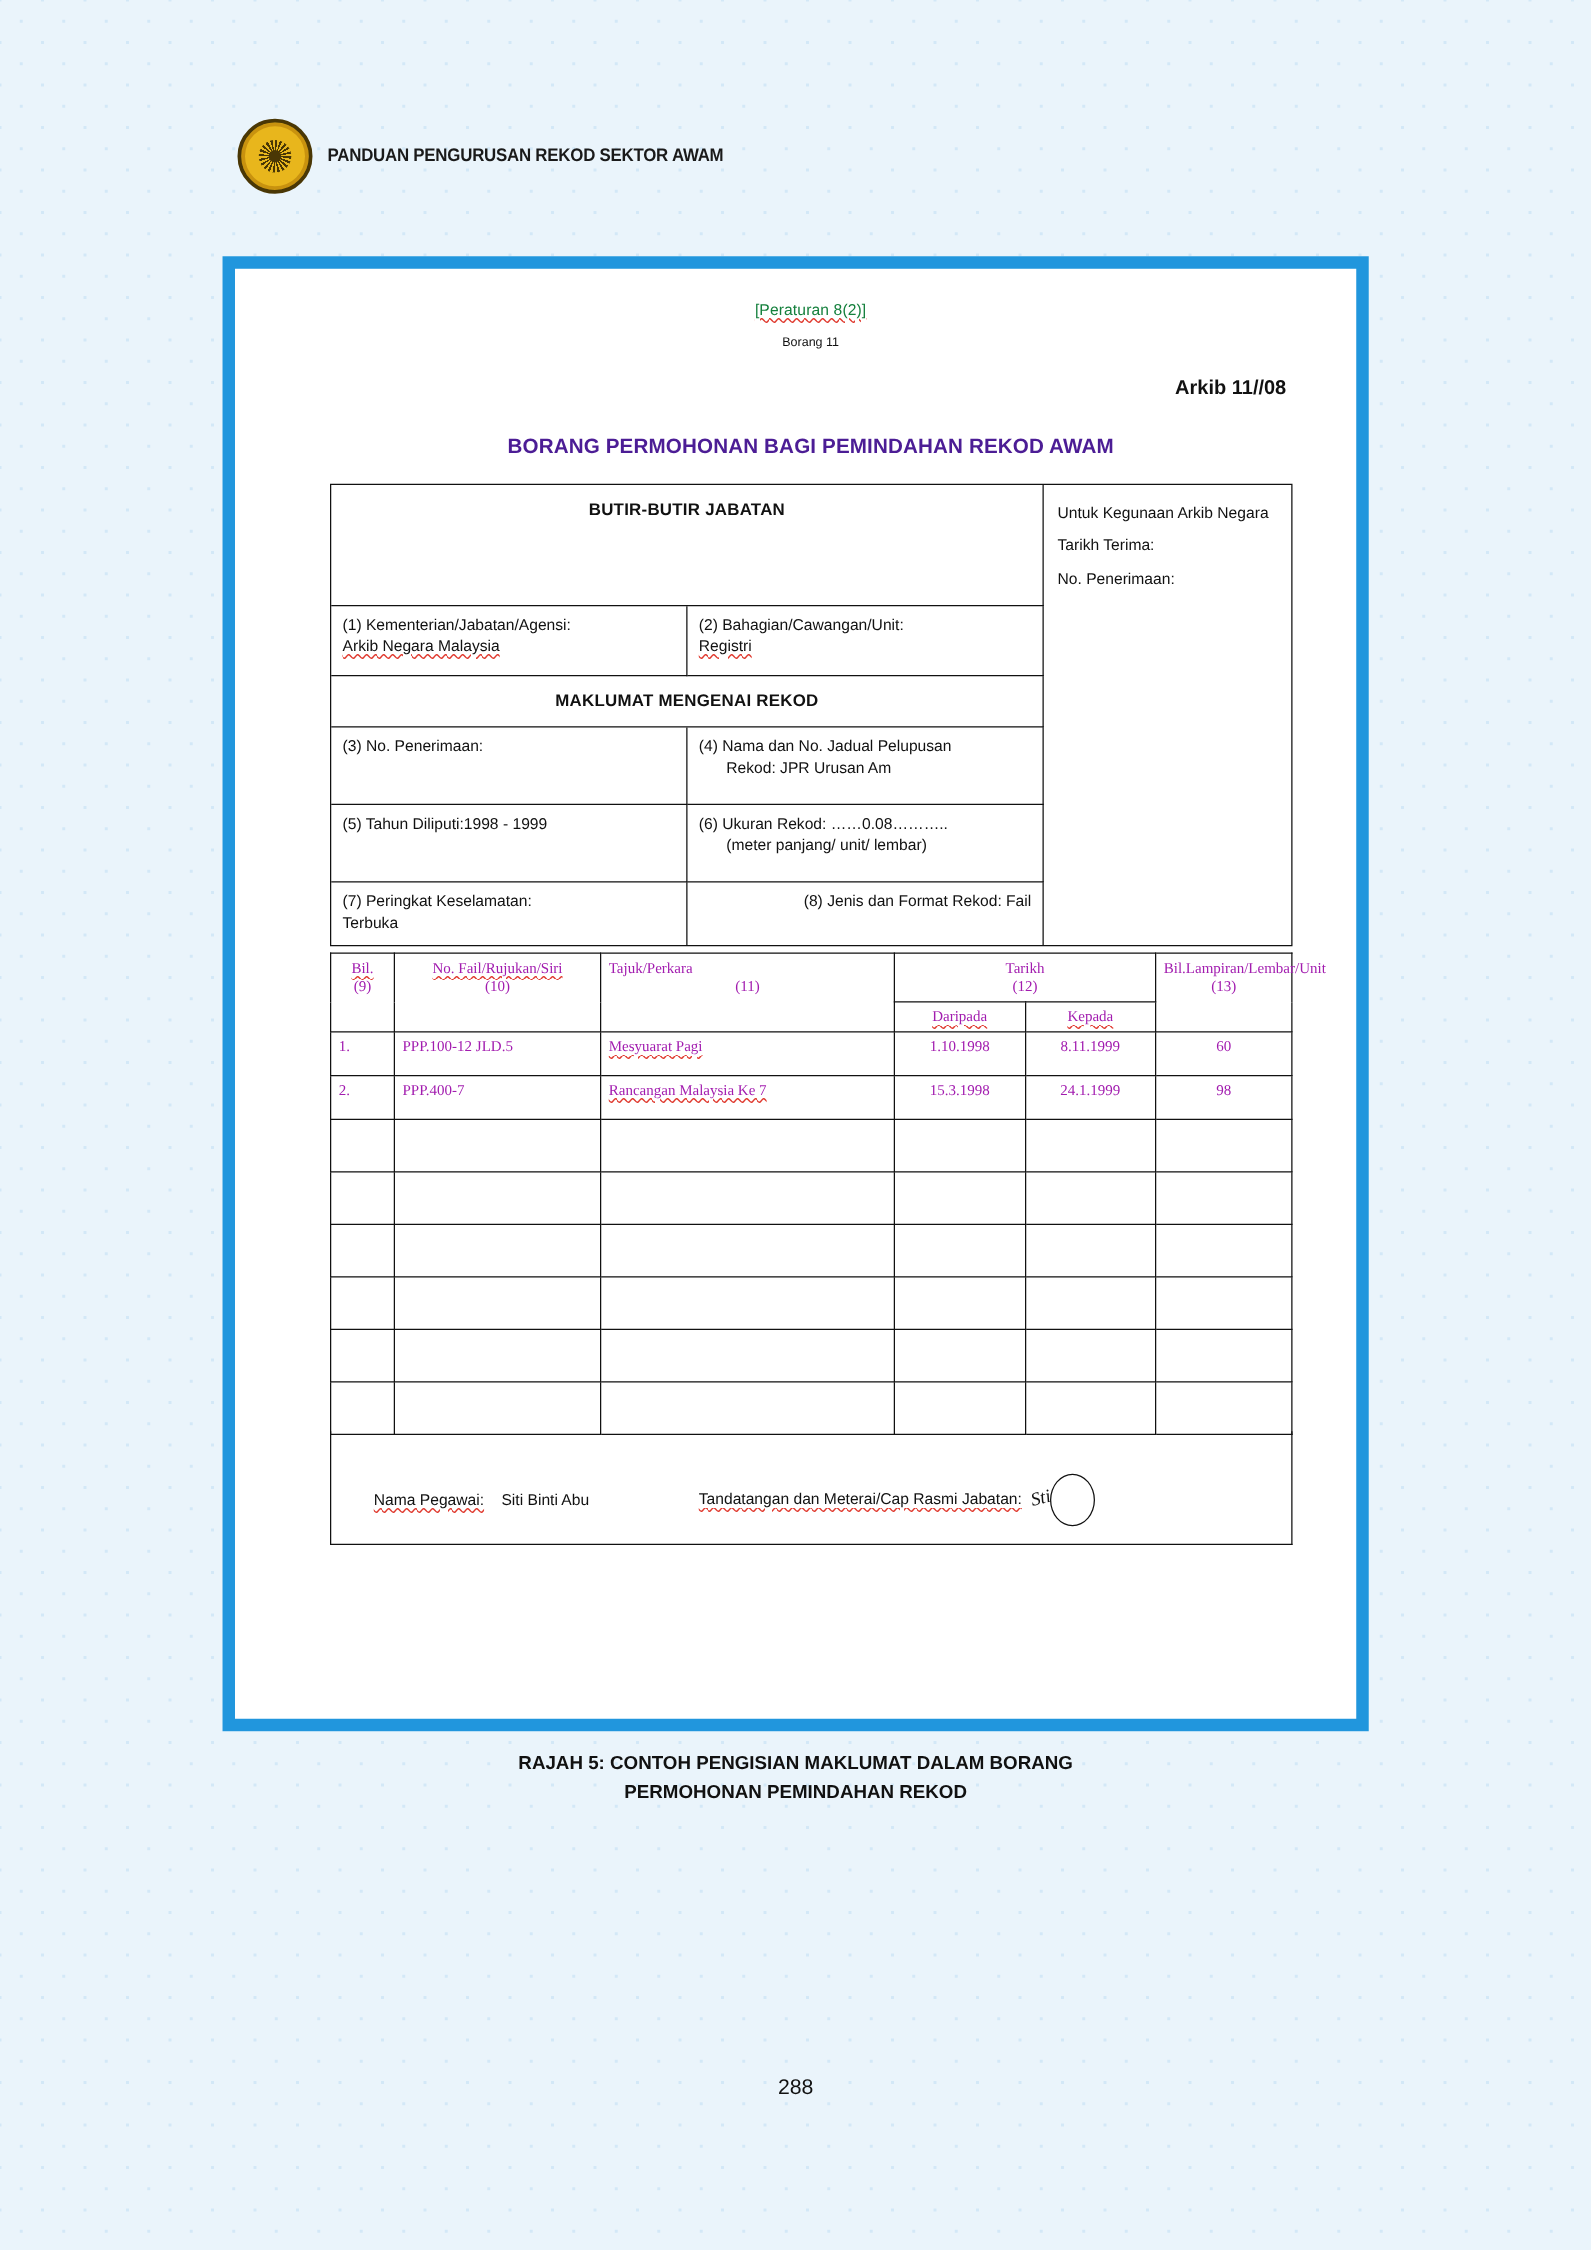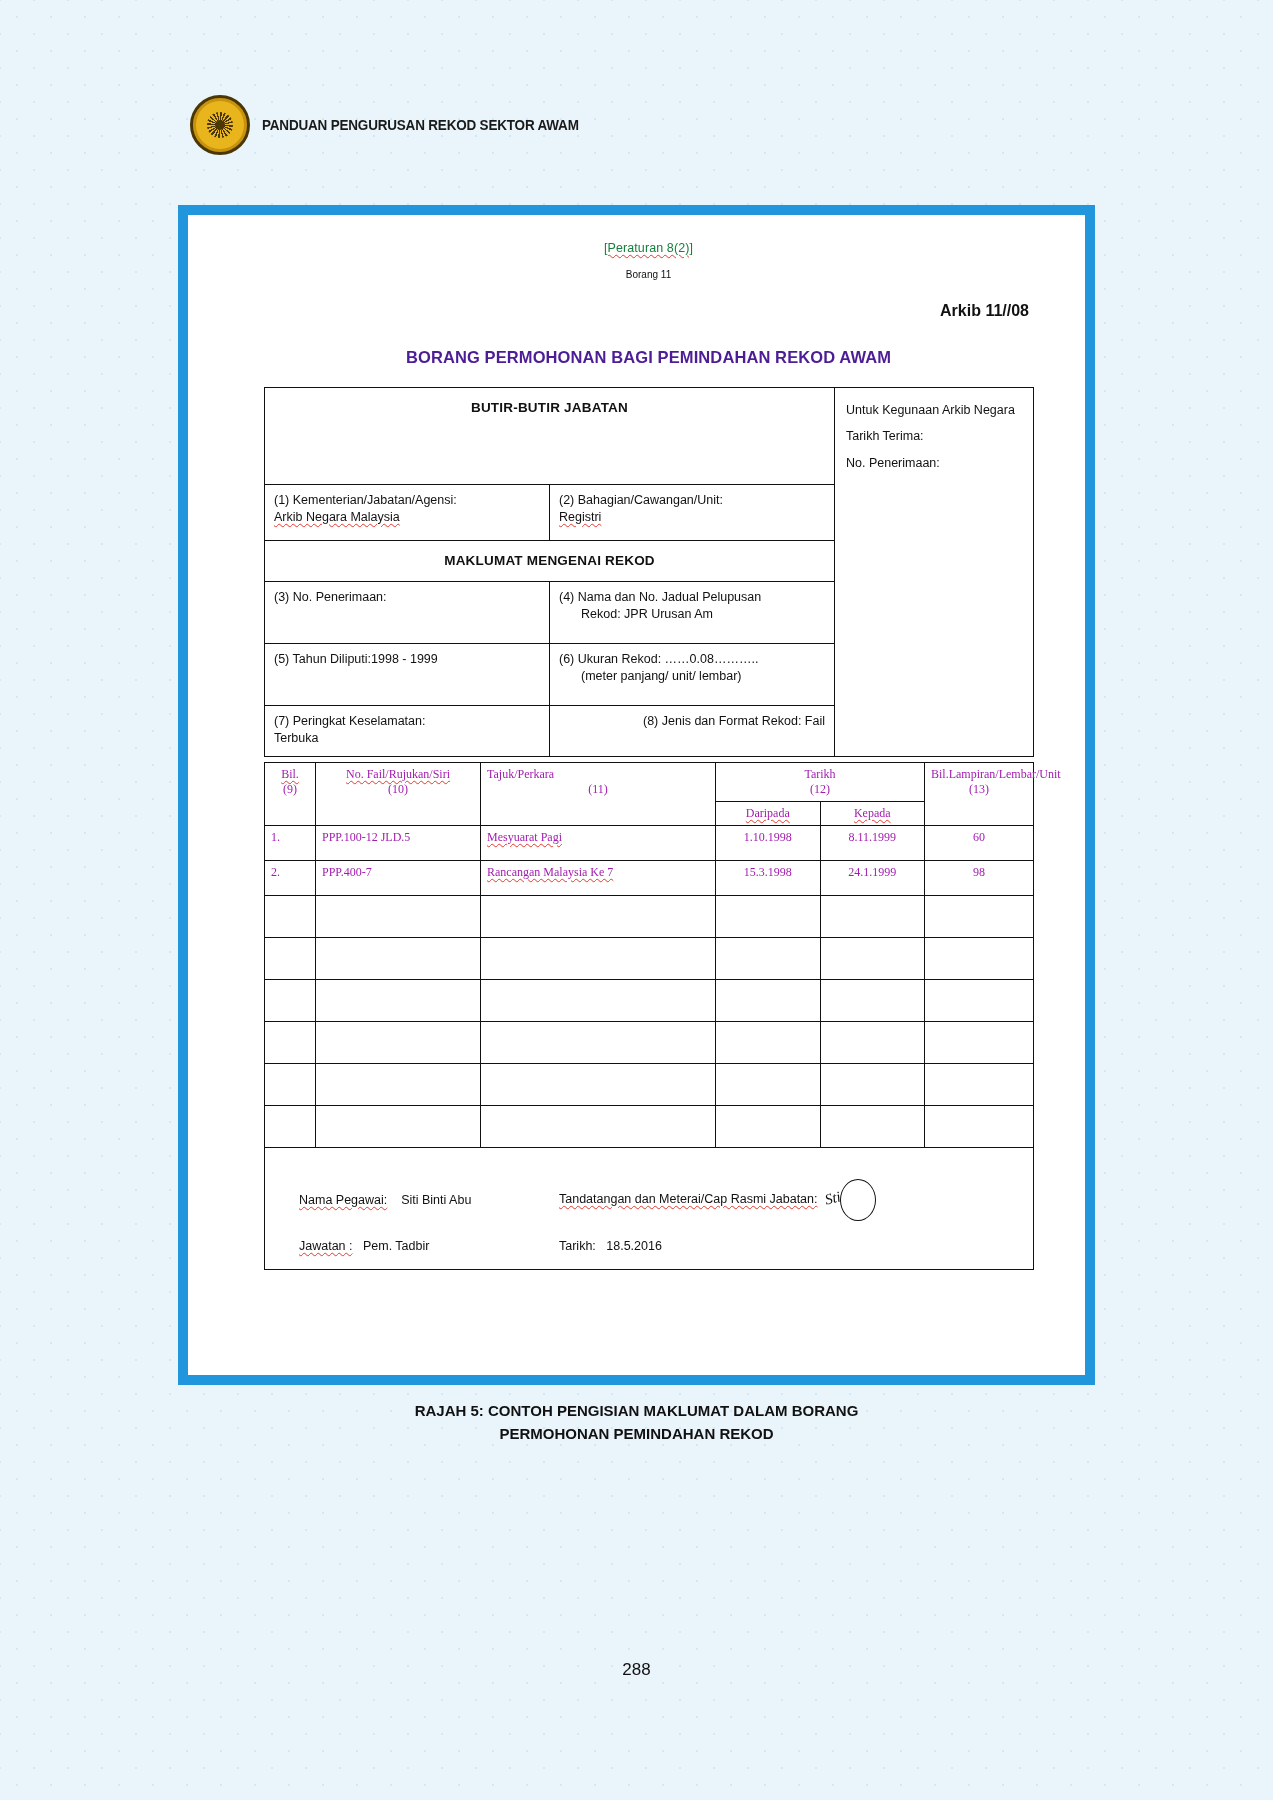--- a/index.html
+++ b/index.html
@@ -459,32 +459,20 @@
             &nbsp;&nbsp;
             <span>Siti Binti Abu</span>
           </div>
           <div class="sig-right">
             <span class="spell-red">Tandatangan dan Meterai/Cap Rasmi Jabatan:</span>
             <span class="scribble">Sti</span>
             <span class="sig-oval"></span>
           </div>
         </div>
 
-        <div class="sig-row2">
-          <div class="sig-left">
-            <span class="spell-red">Jawatan :</span>
-            &nbsp;
-            <span>Pem. Tadbir</span>
-          </div>
-          <div class="sig-right">
-            <span>Tarikh:</span>
-            &nbsp;
-            <span>18.5.2016</span>
-          </div>
-        </div>
       </div>
 
     </div>
   </div>
 
   <div class="caption">
     <div>RAJAH 5: CONTOH PENGISIAN MAKLUMAT DALAM BORANG</div>
     <div>PERMOHONAN PEMINDAHAN REKOD</div>
   </div>
 

